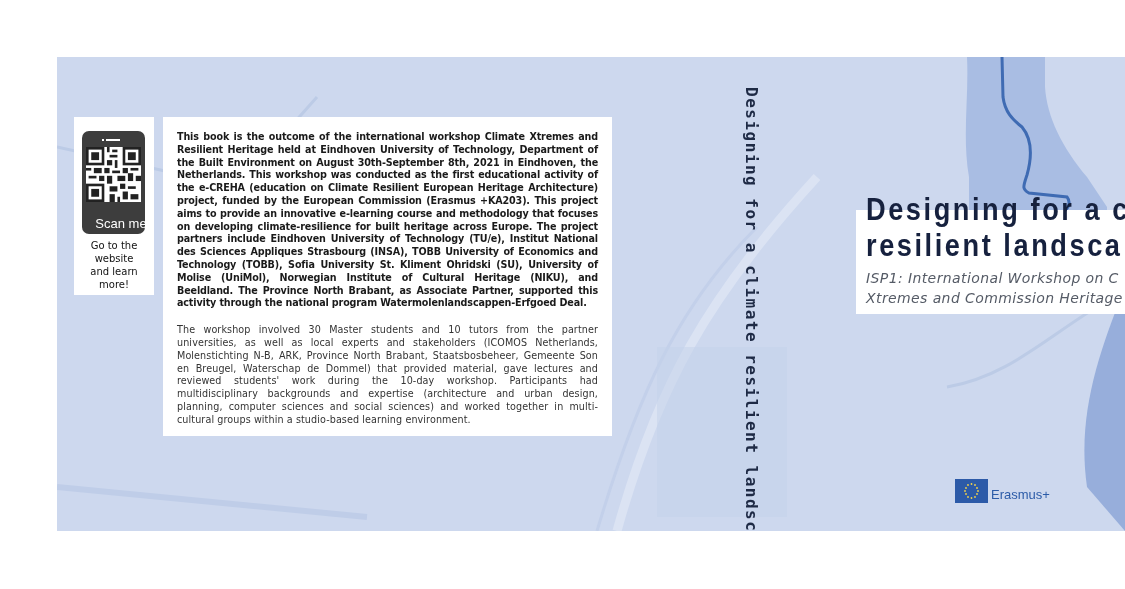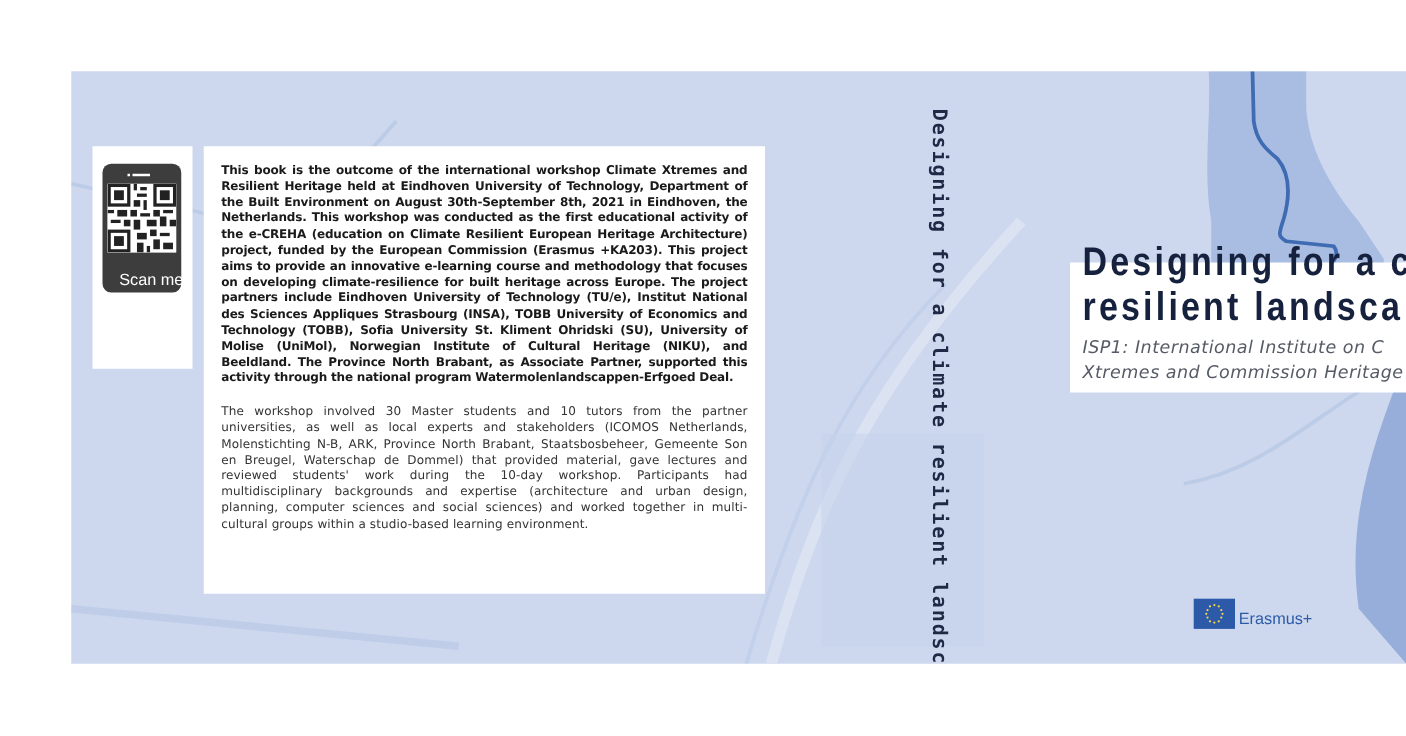--- a/index.html
+++ b/index.html
@@ -25,21 +25,21 @@
     .phone .qr { position: absolute; left: 4px; top: 16px; width: 55px; height: 55px; background: #fff; }
     .phone .scan {
       position: absolute; left: 0; bottom: 3px; width: 78px; text-align: center;
       color: #ffffff; font-family: "Liberation Sans", sans-serif; font-size: 13px;
     }
     .qr-caption {
       position: absolute; left: 0; top: 122px; width: 80px; text-align: center;
       font-family: "DejaVu Sans", sans-serif; font-size: 10px; line-height: 13px; color: #111;
     }
     .blurb {
-      position: absolute; left: 106px; top: 60px; width: 449px; height: 358px;
+      position: absolute; left: 106px; top: 60px; width: 449px; height: 319px;
       background: #ffffff; box-sizing: border-box; padding: 14px 14px 0 14px;
     }
     .blurb p {
       margin: 0; text-align: justify; font-size: 9.6px; line-height: 12.8px; color: #1a1a1a;
       font-family: "DejaVu Sans", sans-serif;
     }
     .blurb p.p1 { font-weight: bold; letter-spacing: -0.15px; }
     .blurb p.p2 { margin-top: 14px; letter-spacing: 0.1px; color: #333; }
     .spine-title {
       position: absolute; left: 680px; top: 30px; width: 24px; height: 420px;
@@ -130,36 +130,42 @@
           <rect x="13" y="14" width="2" height="2"></rect>
             <rect x="16" y="15" width="3" height="1"></rect>
             <rect x="14" y="17" width="2" height="3"></rect>
           <rect x="17" y="18" width="3" height="2"></rect>
             <rect x="9" y="18" width="2" height="3"></rect>
             <rect x="12" y="19" width="1" height="2"></rect>
         </g>
       </svg>
       <div class="scan">Scan me</div>
     </div>
+    <div class="qr-caption">
+      <div>Go to the</div>
+      <div>website</div>
+      <div>and learn</div>
+      <div>more!</div>
+    </div>
   </div>
 
   <div class="blurb">
     <p class="p1">This book is the outcome of the international workshop Climate Xtremes and Resilient Heritage held at Eindhoven University of Technology, Department of the Built Environment on August 30th-September 8th, 2021 in Eindhoven, the Netherlands. This workshop was conducted as the first educational activity of the e-CREHA (education on Climate Resilient European Heritage Architecture) project, funded by the European Commission (Erasmus +KA203). This project aims to provide an innovative e-learning course and methodology that focuses on developing climate-resilience for built heritage across Europe. The project partners include Eindhoven University of Technology (TU/e), Institut National des Sciences Appliques Strasbourg (INSA), TOBB University of Economics and Technology (TOBB), Sofia University St. Kliment Ohridski (SU), University of Molise (UniMol), Norwegian Institute of Cultural Heritage (NIKU), and Beeldland. The Province North Brabant, as Associate Partner, supported this activity through the national program Watermolenlandscappen-Erfgoed Deal.</p>
     <p class="p2">The workshop involved 30 Master students and 10 tutors from the partner universities, as well as local experts and stakeholders (ICOMOS Netherlands, Molenstichting N-B, ARK, Province North Brabant, Staatsbosbeheer, Gemeente Son en Breugel, Waterschap de Dommel) that provided material, gave lectures and reviewed students' work during the 10-day workshop. Participants had multidisciplinary backgrounds and expertise (architecture and urban design, planning, computer sciences and social sciences) and worked together in multi-cultural groups within a studio-based learning environment.</p>
   </div>
 
   <div class="spine-title">Designing for a climate resilient landscape</div>
 
   <div class="title-box"></div>
   <div class="title">
     <div>Designing for a c</div>
     <div>resilient landsca</div>
   </div>
   <div class="subtitle">
-    <div>ISP1: International Institute on C</div>
+    <div>ISP1: International Workshop on C</div>
     <div>Xtremes and Commission Heritage</div>
   </div>
 
 
   <div class="logo-erasmus">
     <svg class="eu-flag" viewBox="0 0 33 24" width="33" height="24">
       <rect width="33" height="24" fill="#2c5aa8"></rect>
       <g fill="#f2d34b">
         <circle cx="16.5" cy="5" r="0.9"></circle>
           <circle cx="20" cy="6" r="0.9"></circle>

